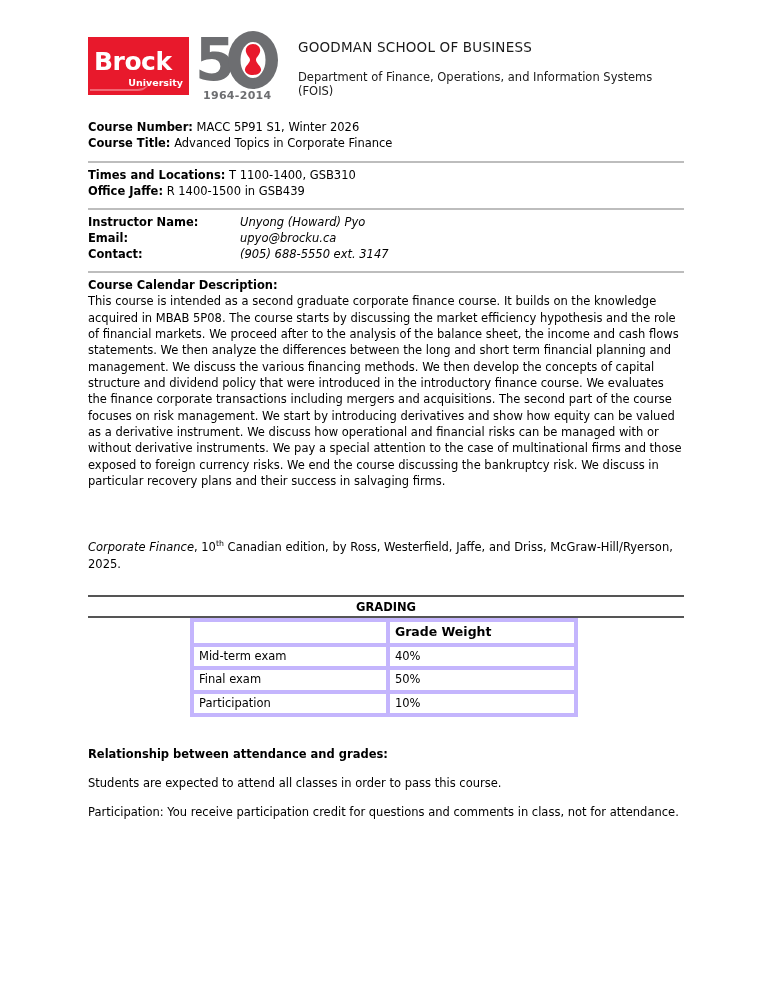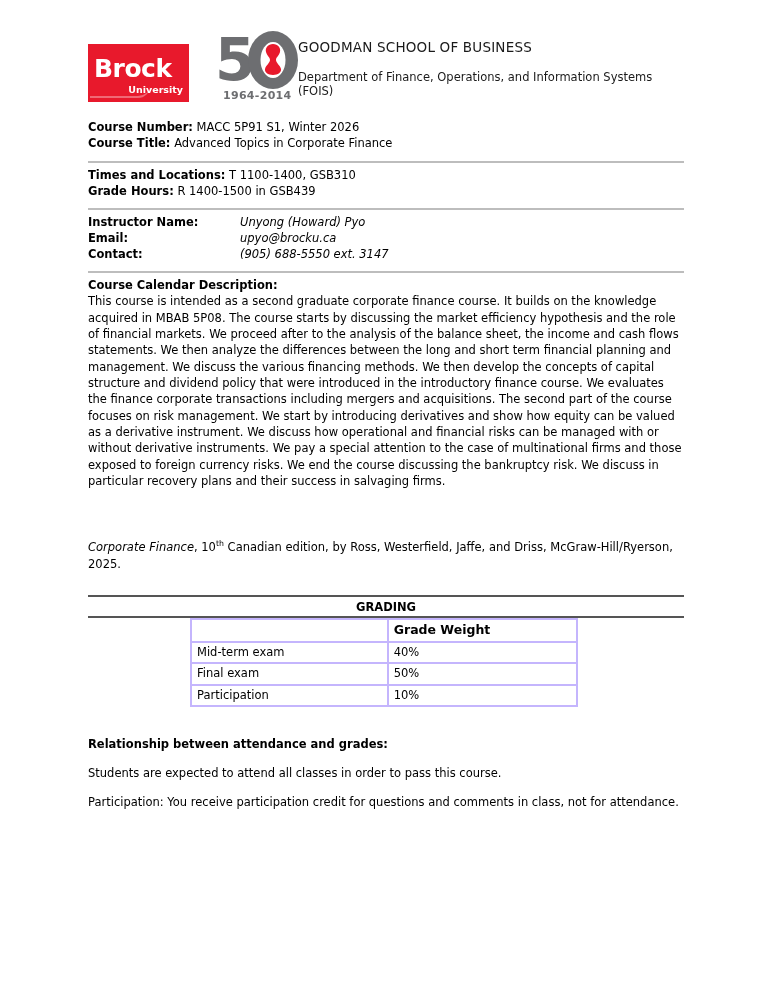--- a/index.html
+++ b/index.html
@@ -29,25 +29,24 @@
   }
 
   
   .header {
     display: flex;
     align-items: flex-start;
     height: 78px;
   }
   .logo-block {
     display: flex;
-    align-items: flex-end;
+    align-items: center;
     width: 200px;
     flex: 0 0 200px;
     height: 72px;
-    gap: 20px;
   }
   .brock-mark {
     position: relative;
     width: 101px;
     height: 58px;
     background: #e8192c;
     overflow: hidden;
     flex: 0 0 101px;
   }
   .brock-word {
@@ -193,21 +192,21 @@
   }
   .grade-table-wrap {
     padding-left: 102px;
   }
   table.grades {
     border-collapse: collapse;
     width: 388px;
     font-size: 11.5px;
   }
   table.grades td {
-    border: 2px solid #c4b5fd;
+    border: 4px solid #c4b5fd;
     padding: 2px 5px 3px 5px;
     line-height: 1.25;
     height: 14px;
   }
   table.grades td.c1 { width: 196px; }
   table.grades td.c2 { width: 190px; }
   table.grades .hdr {
     font-weight: bold;
     font-size: 12.5px;
   }
@@ -269,21 +268,21 @@
     </div>
 
     <div style="height:9px"></div>
     <hr class="rule">
     <div style="height:5px"></div>
     <div class="label-line">
       <b>Times and Locations:</b>
       <span>T 1100-1400, GSB310</span>
     </div>
     <div class="label-line">
-      <b>Grade Hours:</b>
+      <b>Office Jaffe:</b>
       <span>R 1400-1500 in GSB439</span>
     </div>
 
     <div style="height:9px"></div>
     <hr class="rule">
     <div style="height:5px"></div>
     <table class="info-table">
       <tbody>
           <tr>
         <td class="info-key">Instructor Name:</td>

